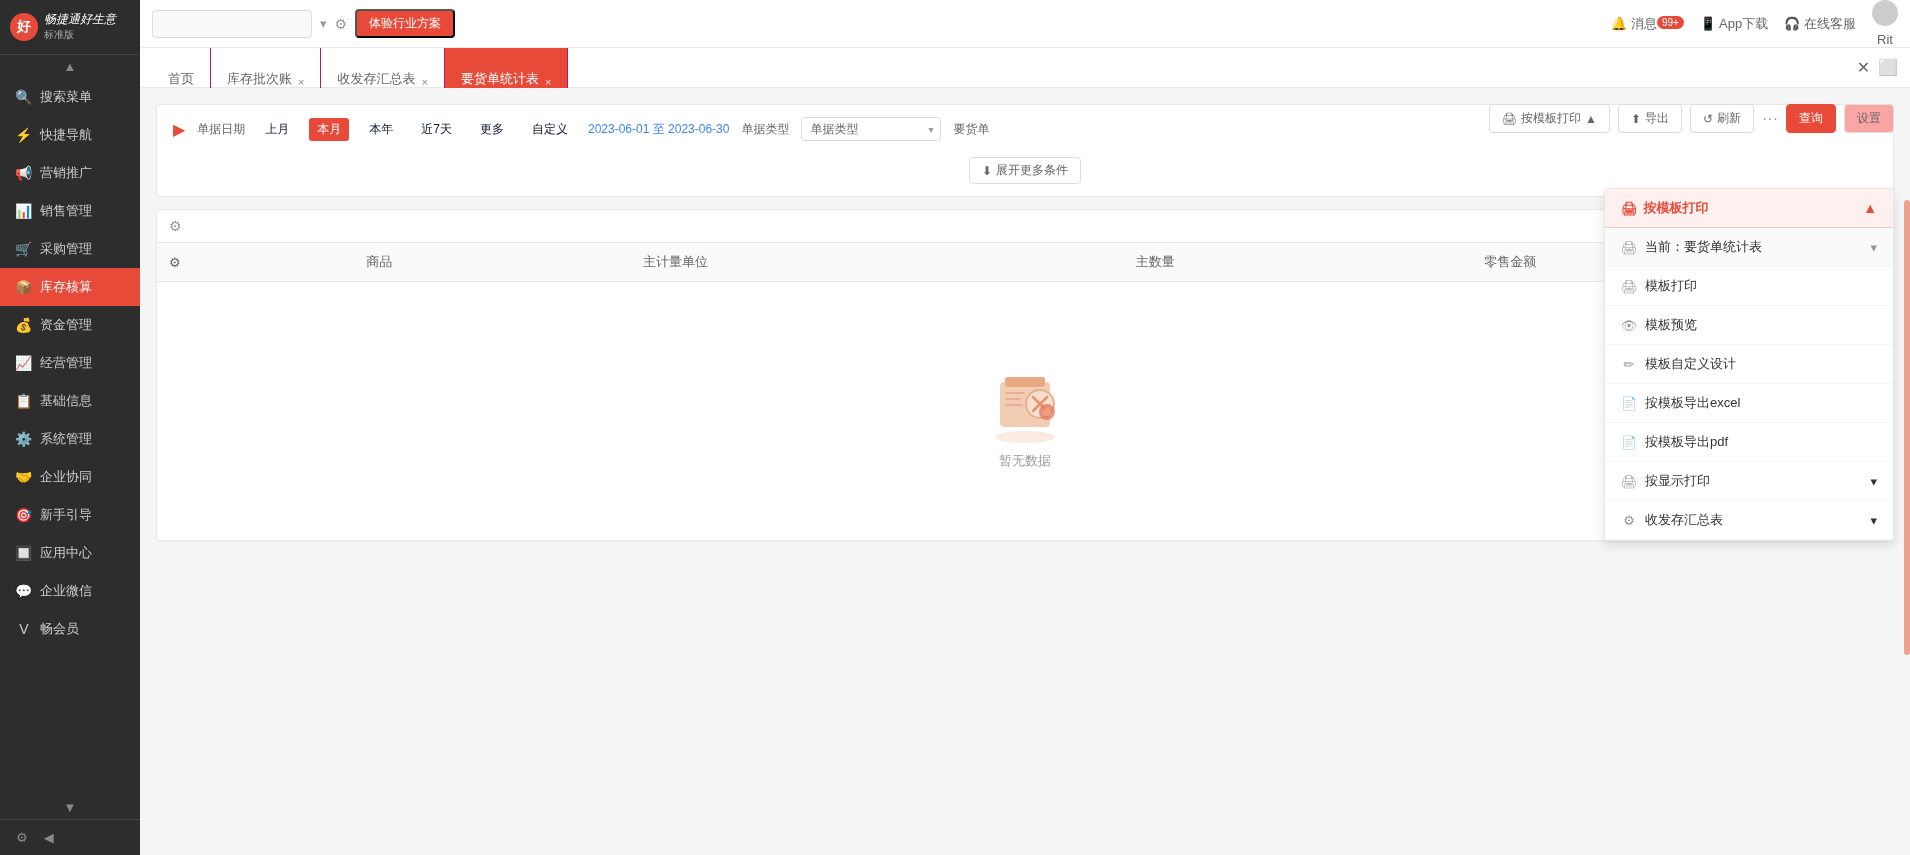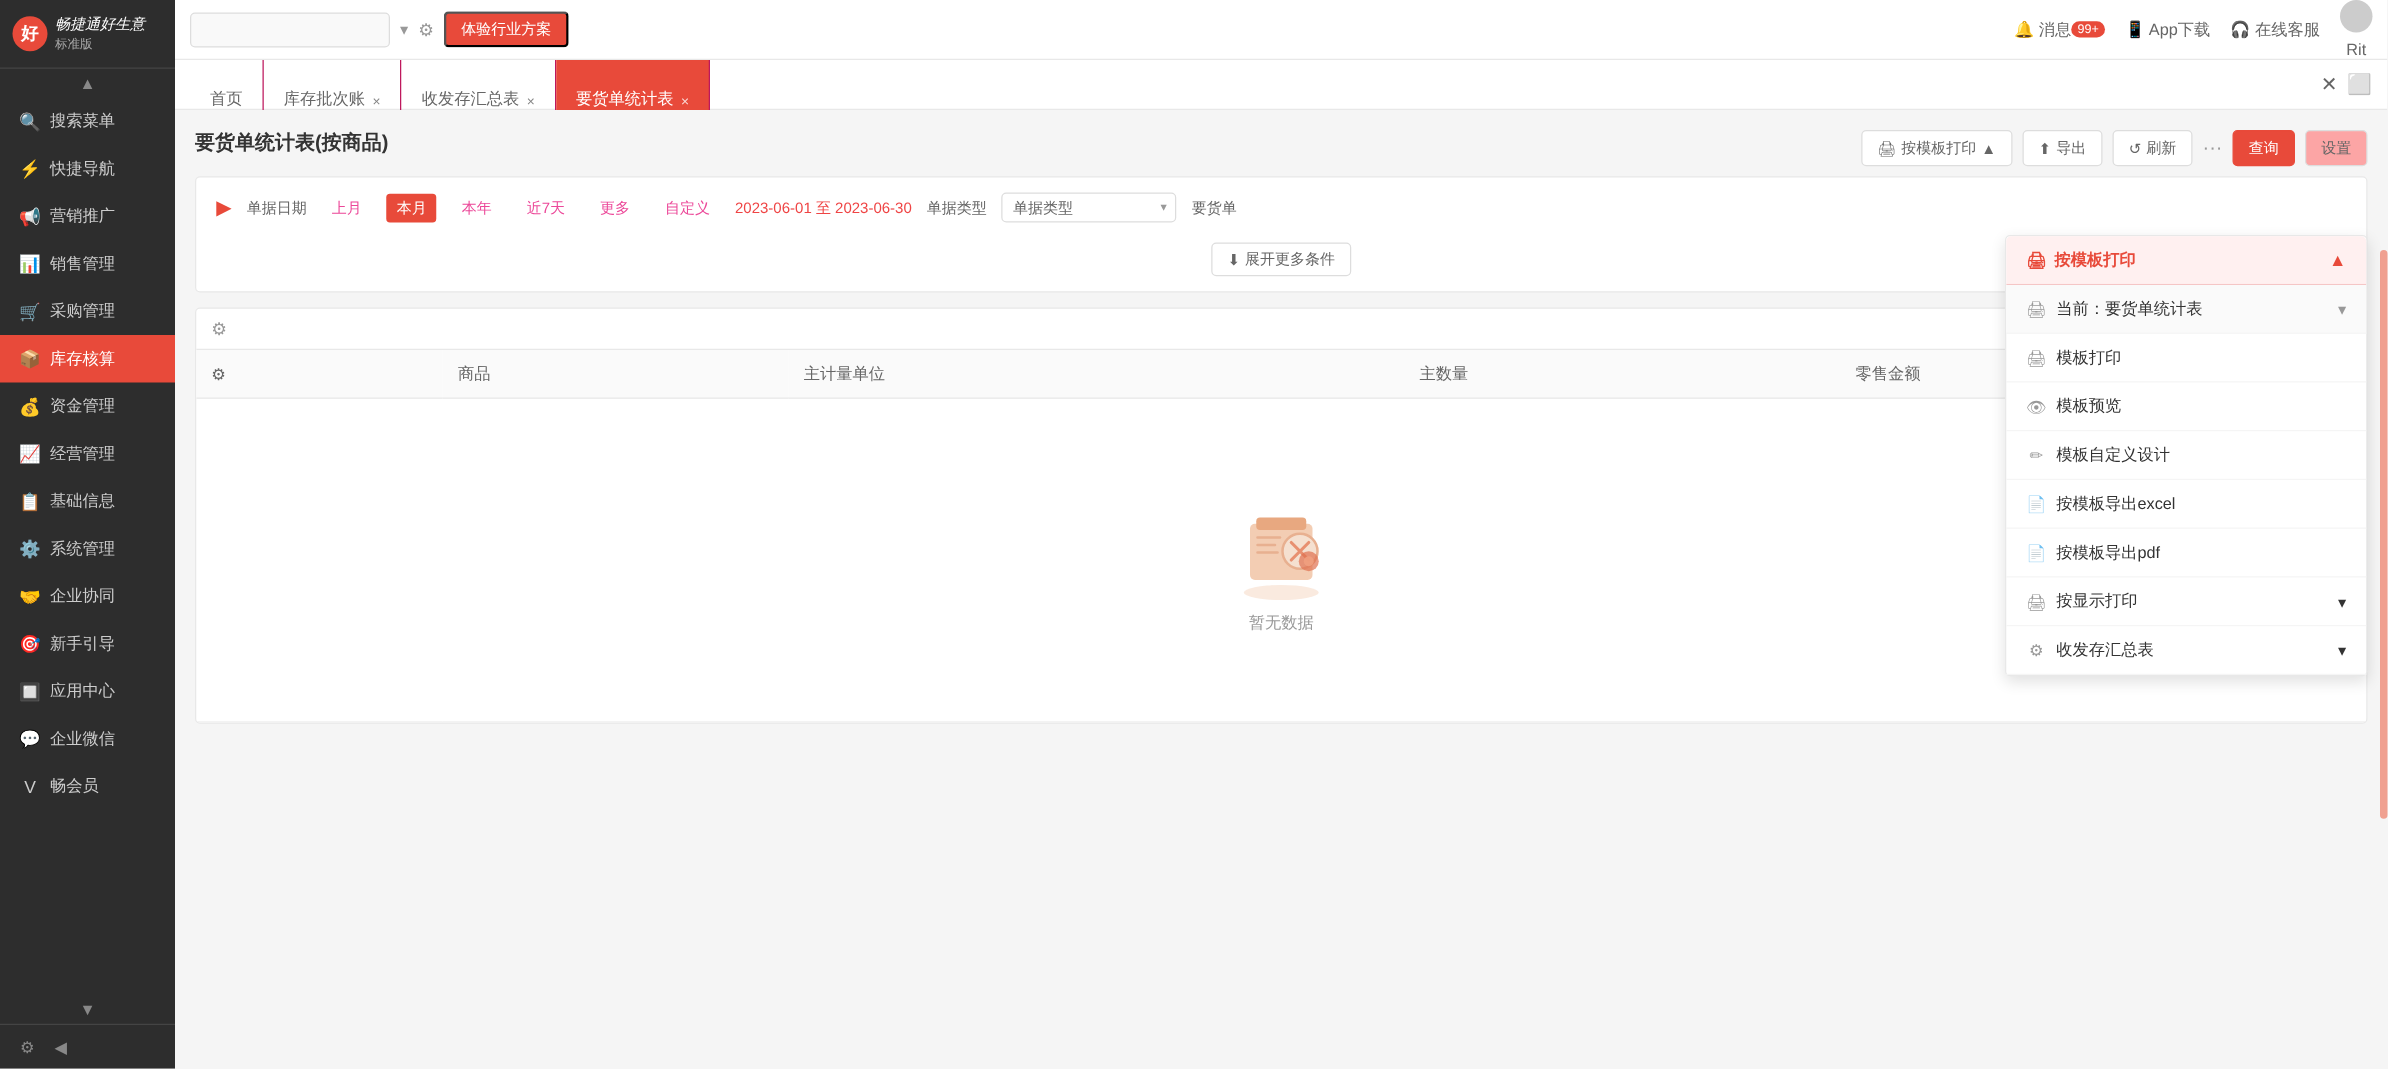--- a/index.html
+++ b/index.html
@@ -119,24 +119,24 @@
       background: #fff; border-radius: 4px;
       padding: 12px 16px;
       margin-bottom: 12px;
       border: 1px solid #e8e8e8;
     }
     .filter-row { display: flex; align-items: center; gap: 12px; flex-wrap: wrap; }
     .filter-label { color: #666; font-size: 12px; white-space: nowrap; }
     .date-btn {
       padding: 3px 8px; border-radius: 3px;
       font-size: 12px; cursor: pointer; border: none;
-      background: transparent; color: #ec4899;
+      background: transparent; color: #0f172a;
     }
     .date-btn.active { background: #e84a3a; color: #ffffff; }
-    .date-range { font-size: 12px; color: #ef4444; }
+    .date-range { font-size: 12px; color: #3b82f6; }
     .filter-select {
       border: 1px solid #ddd; border-radius: 4px;
       padding: 4px 24px 4px 8px;
       font-size: 12px; color: #666;
       background: #fff;
       appearance: none;
       min-width: 140px;
       cursor: pointer;
       position: relative;
     }
@@ -371,21 +371,20 @@
       <span class="close-btn">×</span>
     </div>
     <div class="tabs-window-controls">
       <span style="cursor:pointer; font-size:16px; color:#666;">✕</span>
       <span style="cursor:pointer; font-size:16px; color:#666;">⬜</span>
     </div>
   </div>
 
   <div class="content">
 
-    <div class="page-title">要货单统计表(按商品)</div>
 
     <div class="action-bar">
       <button class="action-btn">
         🖨 <span>按模板打印</span>
         <span>▲</span>
       </button>
       <button class="action-btn">
         ⬆ <span>导出</span>
       </button>
       <button class="action-btn">

